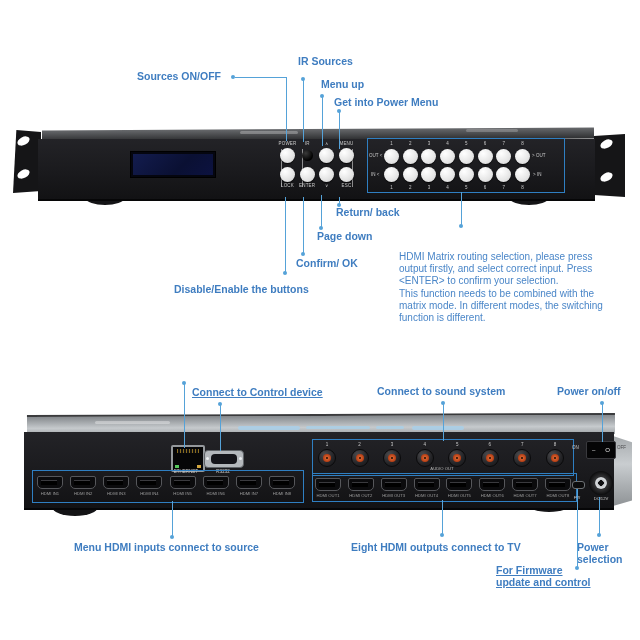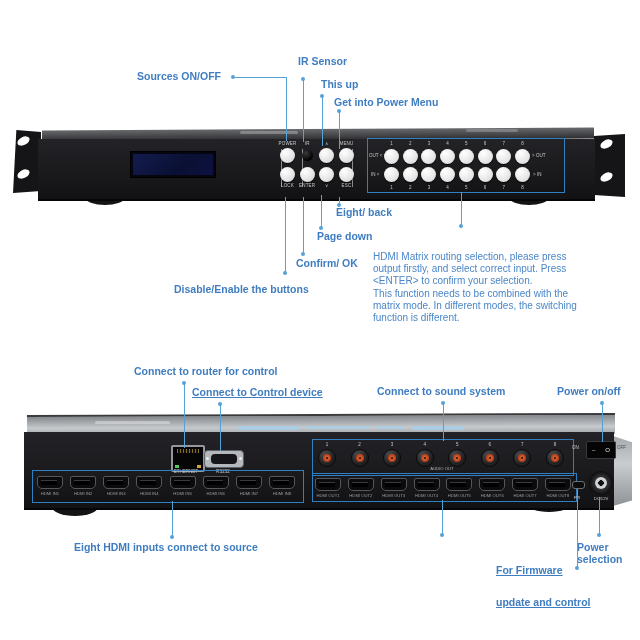--- a/index.html
+++ b/index.html
@@ -77,22 +77,22 @@
   .sideface{position:absolute;left:613px;top:436px;width:19px;height:70px;
        background:linear-gradient(to bottom,#a6aaad,#c9cdd0 40%,#8f9396);
        clip-path:polygon(0 0,100% 9%,100% 92%,0 100%);}
 </style>
 </head>
 <body>
 
 <div class="canvas">
 
   <div class="ann" style="left:137px;top:71px;">Sources ON/OFF</div>
-  <div class="ann" style="left:298px;top:56px;">IR Sensor</div>
-  <div class="ann" style="left:321px;top:79px;">This up</div>
+  <div class="ann" style="left:298px;top:56px;">IR Sources</div>
+  <div class="ann" style="left:321px;top:79px;">Menu up</div>
   <div class="ann" style="left:334px;top:97px;">Get into Power Menu</div>
 
   <div class="foot" style="left:86px;top:192px;width:38px;height:13px;"></div>
   <div class="foot" style="left:510px;top:192px;width:38px;height:13px;"></div>
 
   <div class="ear" style="left:13px;top:130px;width:28px;height:63px;clip-path:polygon(12% 0,100% 3%,100% 97%,0 100%);"></div>
   <div class="hole" style="left:17px;top:137px;"></div>
   <div class="hole" style="left:17px;top:170px;"></div>
   <div class="ear" style="left:594px;top:134px;width:31px;height:63px;clip-path:polygon(0 3%,100% 0,100% 100%,0 97%);"></div>
   <div class="hole" style="left:600px;top:140px;"></div>
@@ -190,33 +190,32 @@
       <span class="mnum">7</span>
     </div>
     <div class="mcol">
       <span class="mnum">8</span>
       <div class="mbtn"></div>
       <div class="mbtn"></div>
       <span class="mnum">8</span>
     </div>
   </div>
 
-  <div class="ann" style="left:336px;top:207px;">Eight/ back</div>
+  <div class="ann" style="left:336px;top:207px;">Return/ back</div>
   <div class="ann" style="left:317px;top:231px;">Page down</div>
   <div class="ann" style="left:296px;top:258px;">Confirm/ OK</div>
   <div class="ann" style="left:139px;top:284px;padding-left:35px;">Disable/Enable the buttons</div>
 
-  <div class="note-body" style="left:373px;top:251px;">HDMI Matrix routing selection, please press
+  <div class="note-body" style="left:399px;top:251px;">HDMI Matrix routing selection, please press
 output firstly, and select correct input. Press
 &lt;ENTER&gt; to confirm your selection.
 This function needs to be combined with the
 matrix mode. In different modes, the switching
 function is different.</div>
 
-  <div class="ann" style="left:134px;top:366px;">Connect to router for control</div>
   <div class="ann" style="left:192px;top:387px;text-decoration:underline;">Connect to Control device</div>
   <div class="ann" style="left:377px;top:386px;">Connect to sound system</div>
   <div class="ann" style="left:557px;top:386px;">Power on/off</div>
 
   <div class="foot" style="left:52px;top:497px;width:46px;height:19px;"></div>
   <div class="foot" style="left:526px;top:495px;width:46px;height:17px;"></div>
 
   <div class="topface" style="left:27px;top:414px;width:588px;height:19px;border-top:2px solid #3a3b3d;background:linear-gradient(to bottom,#85898d,#c6cacd 60%,#9da1a4);transform:rotate(-0.2deg);"></div>
   <div class="logo-mark" style="left:95px;top:421px;width:75px;height:3px;background:rgba(255,255,255,.35);"></div>
   <div class="logo-mark" style="left:238px;top:426px;width:62px;height:4px;background:rgba(168,207,233,.85);filter:blur(.5px);"></div>
@@ -411,28 +410,29 @@
     <span>O</span>
   </div>
   <div class="tiny-abs" style="left:617px;top:445px;color:#4a4a4c;">OFF</div>
   <div class="dcjack">
       <div class="dc-ring"></div>
     </div>
   <div class="tiny-abs" style="left:586px;top:496px;width:30px;text-align:center;font-size:4.2px;">DC/12V</div>
   <div class="fwport"></div>
   <div class="tiny-abs" style="left:570px;top:495px;width:14px;text-align:center;font-size:4.2px;">FW</div>
 
-  <div class="ann" style="left:74px;top:542px;">Eight HDMI inputs connect to source</div>
+  <div class="ann" style="left:74px;top:542px;">Menu HDMI inputs connect to source</div>
+  <div class="ann" style="left:351px;top:542px;">Eight HDMI outputs connect to TV</div>
   <div class="ann" style="left:577px;top:542px;">
     <span style="display:block;">Power</span>
     <span style="display:block;">selection</span>
   </div>
   <div class="ann" style="left:496px;top:565px;text-decoration:underline;">
     <span style="display:block;">For Firmware</span>
-    <span style="display:block;margin-top:20px;">update and control</span>
+    <span style="display:block;">update and control</span>
   </div>
 
   <div class="dot" style="left:231px;top:75px;"></div>
   <div class="lead" style="left:235px;top:77px;width:51px;height:1px;"></div>
   <div class="lead" style="left:286px;top:77px;width:1px;height:64px;"></div>
   <div class="dot" style="left:301px;top:77px;"></div>
   <div class="lead" style="left:303px;top:80px;width:1px;height:62px;"></div>
   <div class="dot" style="left:320px;top:94px;"></div>
   <div class="lead" style="left:322px;top:97px;width:1px;height:49px;"></div>
   <div class="dot" style="left:337px;top:109px;"></div>

